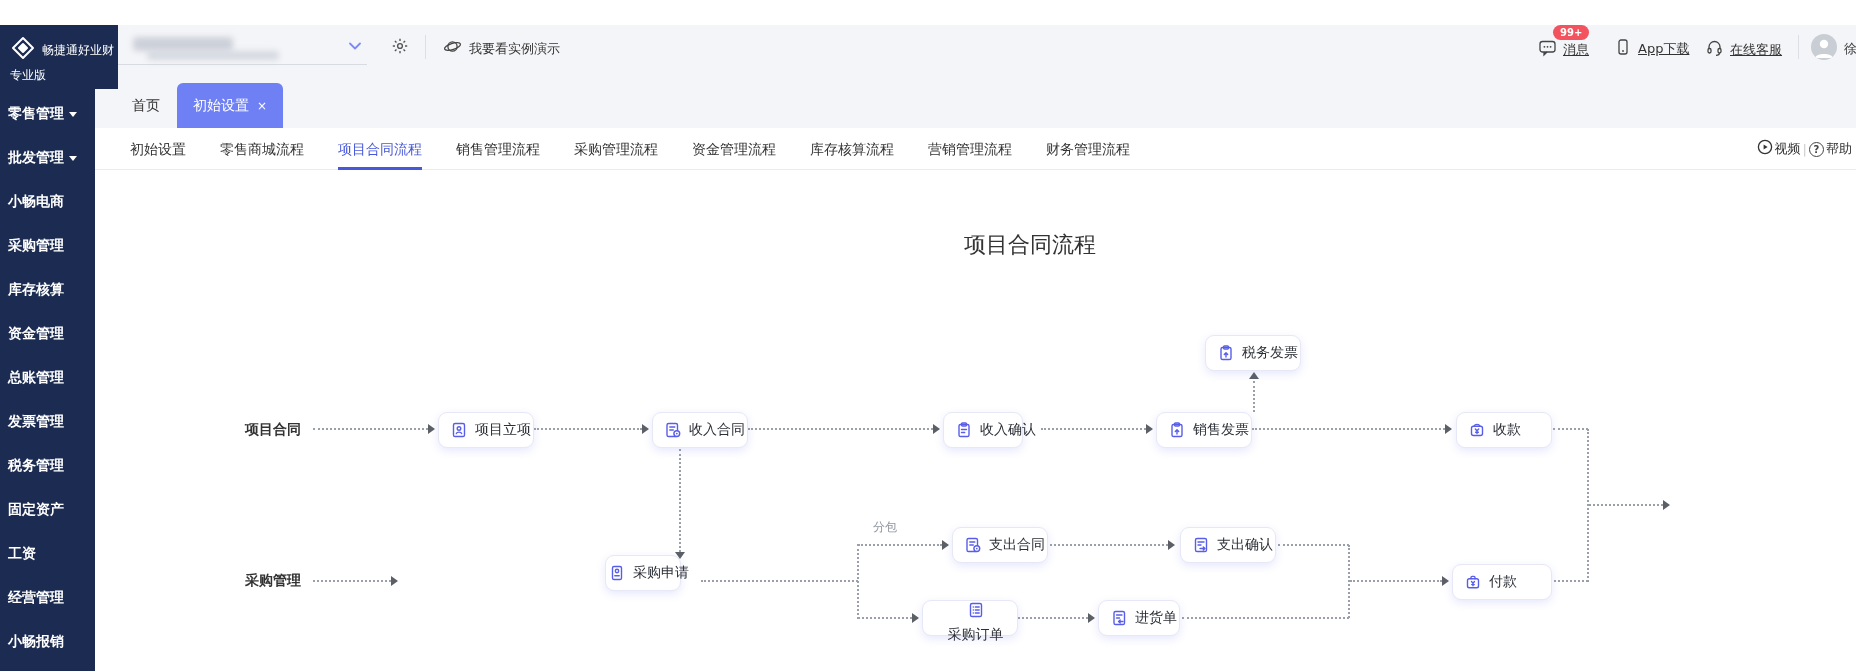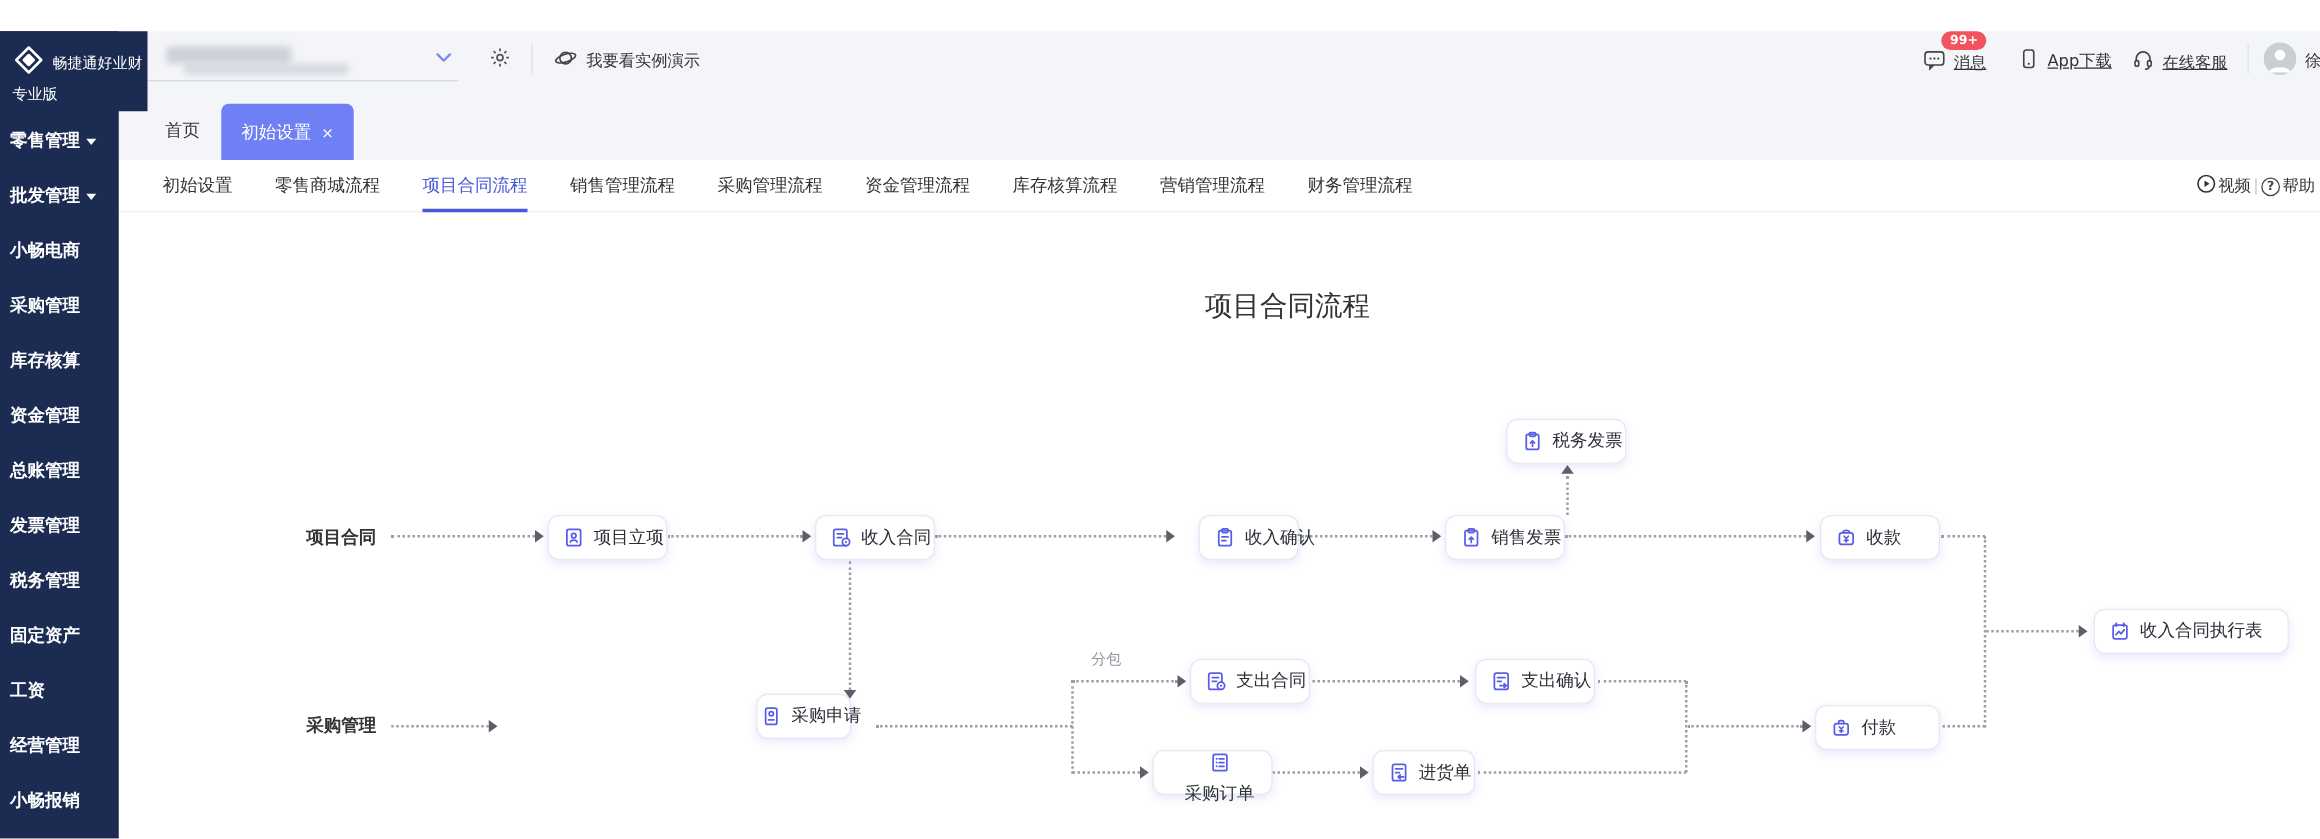--- a/index.html
+++ b/index.html
@@ -260,21 +260,21 @@
       <span class="nicon">
           <svg width="18" height="18" viewBox="0 0 18 18" fill="none" stroke="currentColor" stroke-width="1.4" stroke-linecap="round">
             <rect x="3" y="2.5" width="10.5" height="13" rx="1.6"></rect>
             <path d="M5.8 6h5M5.8 9h3.5"></path>
             <circle cx="12.8" cy="12.6" r="2.9" fill="#fff"></circle>
             <circle cx="12.8" cy="12.6" r=".9" fill="currentColor" stroke="none"></circle>
           </svg>
         </span>
       <span class="node-label">收入合同</span>
     </div>
-    <div class="node" style="left:848px;top:242px;width:80px;margin-left:16px;">
+    <div class="node" style="left:848px;top:242px;width:80px;">
       <span class="nicon">
           <svg width="18" height="18" viewBox="0 0 18 18" fill="none" stroke="currentColor" stroke-width="1.4" stroke-linecap="round">
             <rect x="4" y="3.5" width="10" height="12" rx="1.6"></rect>
             <rect x="6.5" y="2" width="5" height="3" rx="1"></rect>
             <path d="M6.5 8.5h5M6.5 11.5h3.2"></path>
           </svg>
         </span>
       <span class="node-label">收入确认</span>
     </div>
     <div class="node" style="left:1061px;top:242px;width:96px;">
@@ -299,30 +299,20 @@
     </div>
     <div class="node" style="left:1361px;top:242px;width:96px;">
       <span class="nicon">
           <svg width="18" height="18" viewBox="0 0 18 18" fill="none" stroke="currentColor" stroke-width="1.4" stroke-linecap="round" stroke-linejoin="round">
             <rect x="3.5" y="5.2" width="11" height="9.3" rx="2"></rect>
             <path d="M6.2 5a2.9 2.2 0 0 1 5.6 0"></path>
             <path d="M7.3 8l1.7 1.8L10.7 8M9 9.8v2.7M7.6 11.3h2.8"></path>
           </svg>
         </span>
       <span class="node-label">收款</span>
-    </div>
-    <div class="node" style="left:1580px;top:317px;width:156px;">
-      <span class="nicon">
-          <svg width="18" height="18" viewBox="0 0 18 18" fill="none" stroke="currentColor" stroke-width="1.4" stroke-linecap="round" stroke-linejoin="round">
-            <rect x="3.5" y="4" width="11" height="11" rx="1.6"></rect>
-            <path d="M6 2.5V5M12 2.5V5"></path>
-            <path d="M5.8 11.8L8 9.2l2 1.8 2.4-3.3"></path>
-          </svg>
-        </span>
-      <span class="node-label">收入合同执行表</span>
     </div>
     <div class="node" style="left:510px;top:385px;width:76px;justify-content:center;">
       <span class="nicon">
           <svg width="18" height="18" viewBox="0 0 18 18" fill="none" stroke="currentColor" stroke-width="1.4" stroke-linecap="round">
             <rect x="4.5" y="2.5" width="9" height="13" rx="1.6"></rect>
             <circle cx="9" cy="7" r="1.7"></circle>
             <path d="M6.8 11.8h4.4"></path>
           </svg>
         </span>
       <span class="node-label">采购申请</span>

